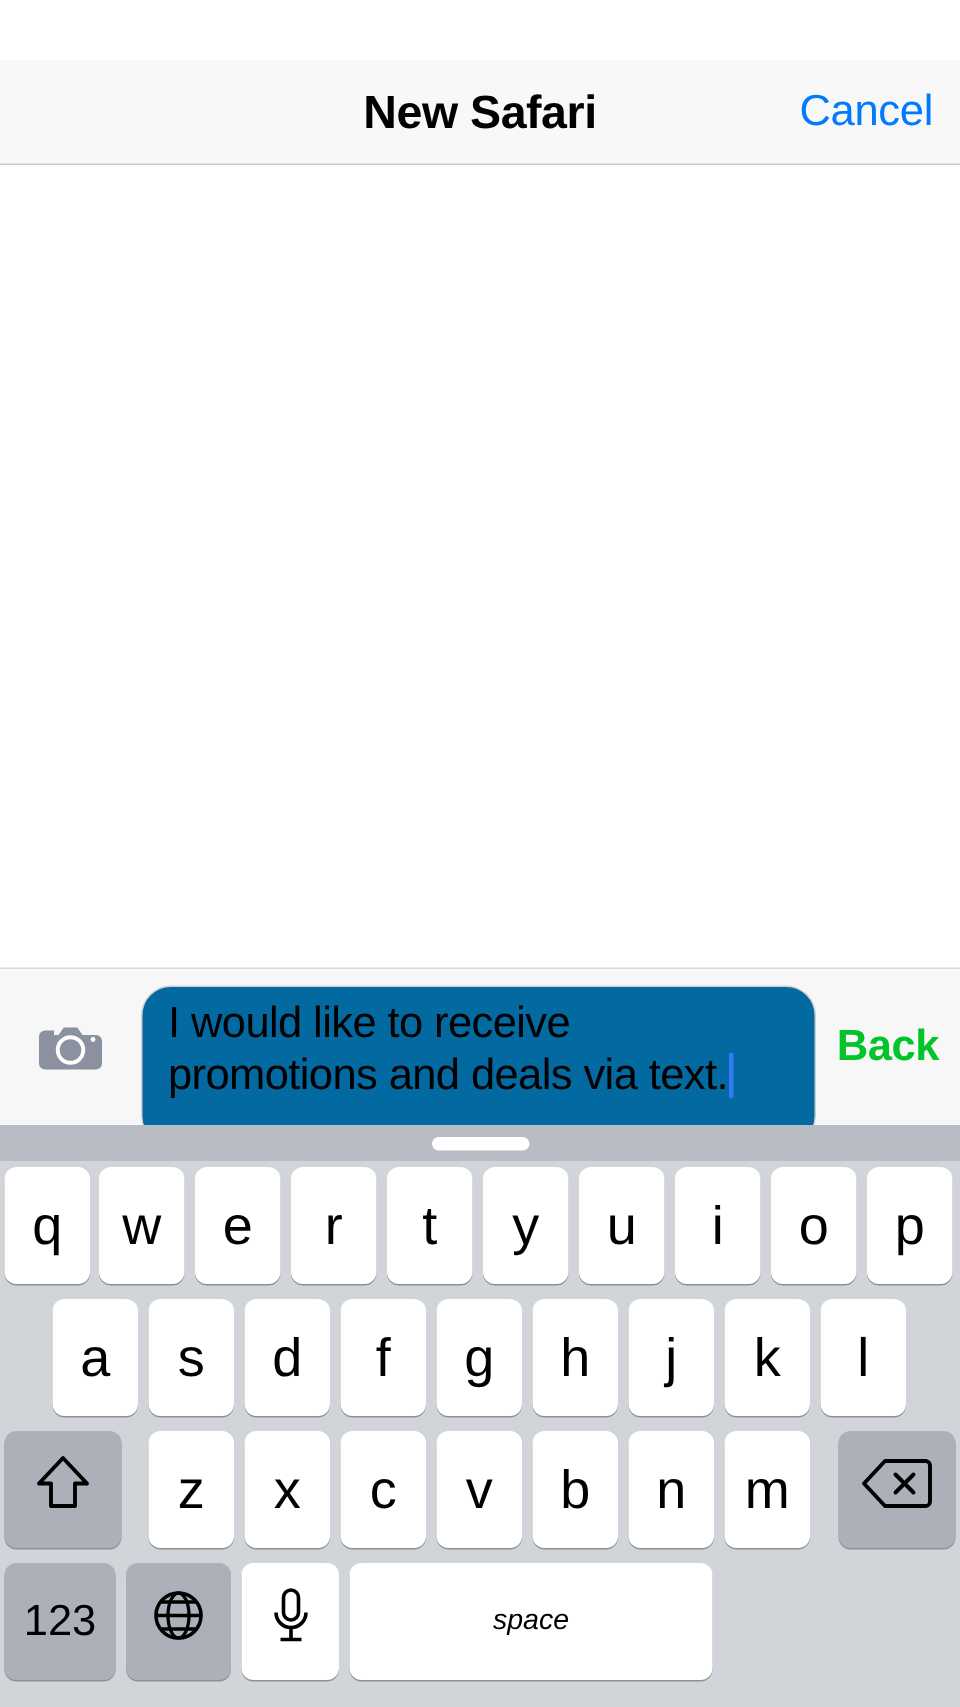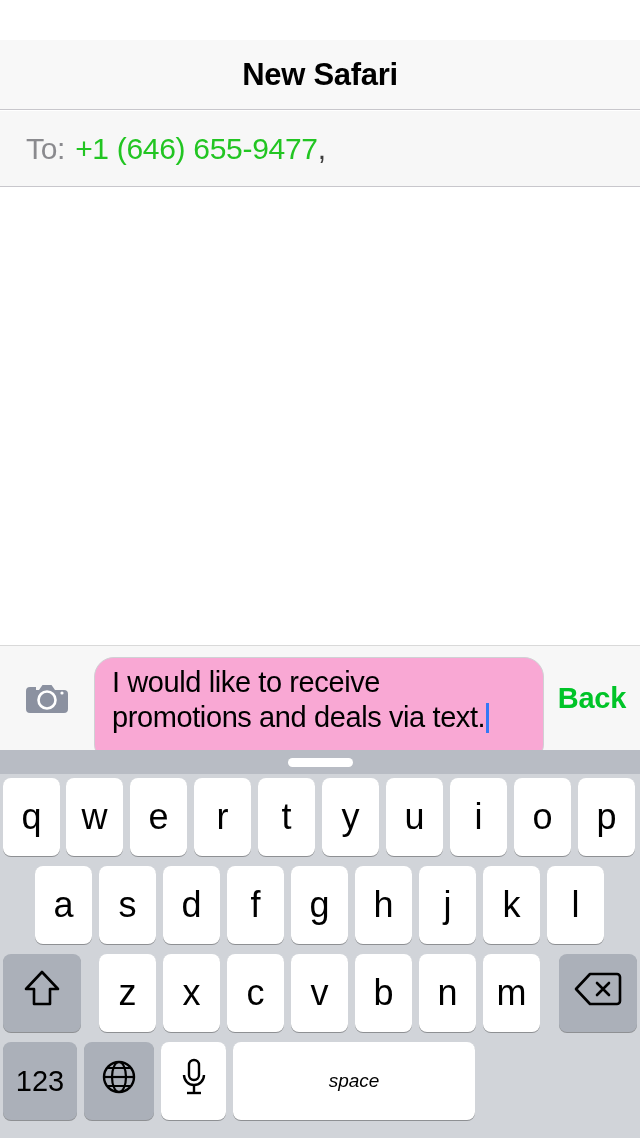--- a/index.html
+++ b/index.html
@@ -57,21 +57,21 @@
 
   
   .inputbar {
     position:absolute; top:645px; left:0; width:640px; height:105px;
     background:#f7f7f7; border-top:1px solid #d9d9d9;
     display:flex; align-items:center;
   }
   .camera-btn { position:absolute; left:23px; top:50%; transform:translateY(-50%); width:48px; height:40px; }
   .textbox {
     position:absolute; left:94px; top:11px; width:450px; height:107px;
-    background:#f9a8d4; border:1px solid #d0d0d4; border-radius:20px;
+    background:#0369a1; border:1px solid #d0d0d4; border-radius:20px;
     padding:7px 14px 0 17px;
   }
   .textbox .line { font-size:29px; color:#000; line-height:35px; letter-spacing:-0.4px; white-space:nowrap; }
   .caret { display:inline-block; width:3px; height:30px; background:#3478f6; vertical-align:-6px; margin-left:1px; }
   .send-btn { position:absolute; right:14px; top:50%; transform:translateY(-50%); font-size:29px; font-weight:700; color:#00c428; letter-spacing:-0.3px;}
 
   
   .kbd { position:absolute; top:750px; left:0; width:640px; height:388px; background:#d1d4d9; }
   .kbd-handlebar { position:absolute; top:0; left:0; width:640px; height:24px; background:#b8bcc4; }
   .kbd-handle { position:absolute; top:8px; left:288px; width:65px; height:9px; background:#fff; border-radius:5px; }
@@ -90,27 +90,23 @@
   .key.space { font-size:19px;font-style:italic; }
 </style>
 </head>
 <body>
 
 <div id="phone">
 
 
   <div class="navbar">
     <div class="nav-title">New Safari</div>
+    <div class="nav-cancel">Cancel</div>
   </div>
 
-  <div class="tofield">
-    <span class="to-label">To:</span>
-    <span class="to-value">+1 (646) 655-9477</span>
-    <span class="to-comma">,</span>
-  </div>
 
   <div class="convo"></div>
 
   <div class="inputbar">
     <span class="camera-btn">
       <svg width="48" height="40" viewBox="0 0 48 40">
         <path d="M7 9 h6 v3 h3 l3.5-5 h9 L32 12 h9 a4 4 0 0 1 4 4 v15 a4 4 0 0 1 -4 4 H7 a4 4 0 0 1 -4 -4 V13 a4 4 0 0 1 4 -4 z" fill="#8b91a0"></path>
         <circle cx="24" cy="22" r="8.5" fill="none" stroke="#fff" stroke-width="2.6"></circle>
         <circle cx="39" cy="15" r="1.6" fill="#fff"></circle>
       </svg>

